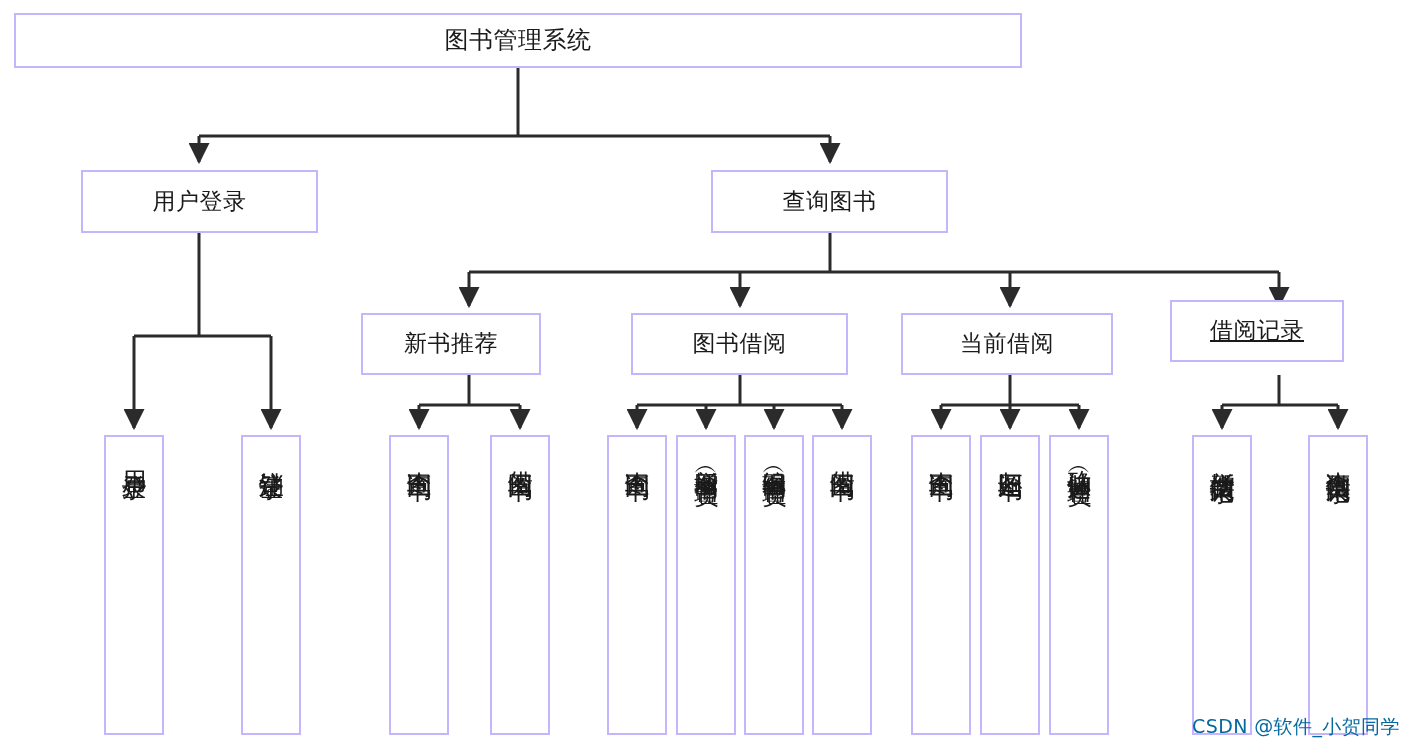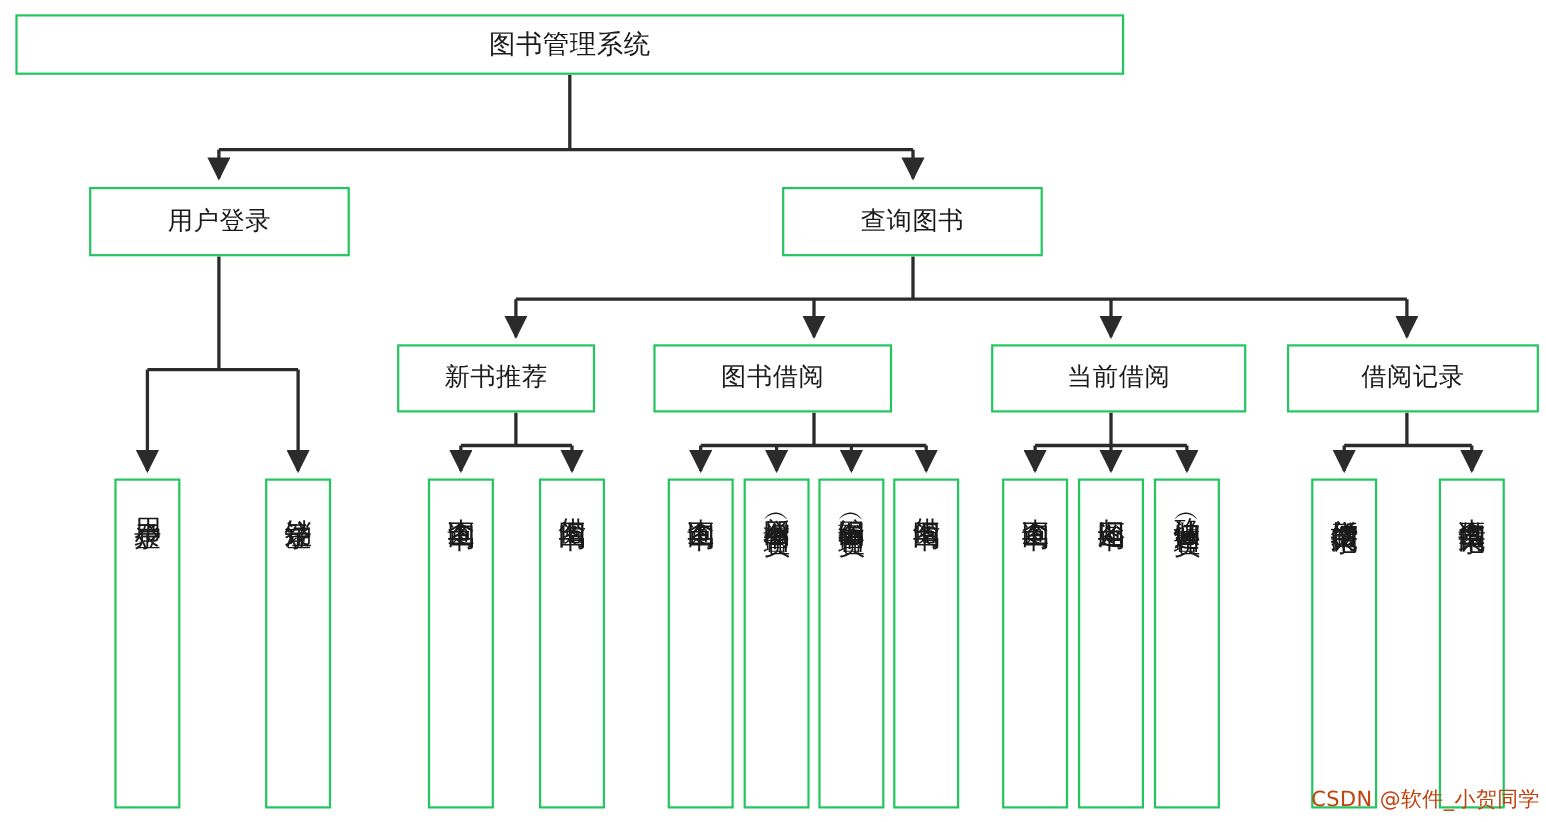--- a/index.html
+++ b/index.html
@@ -21,21 +21,21 @@
     position: absolute;
     left: 0;
     top: 0;
     width: 1405px;
     height: 747px;
     pointer-events: none;
   }
   .node {
     position: absolute;
     box-sizing: border-box;
-    border: 2px solid #22c55e;
+    border: 2px solid #c4b5fd;
     background: #ffffff;
     display: flex;
     align-items: center;
     justify-content: center;
     color: #1a1a1a;
   }
   .node .lbl {
     display: block;
     line-height: 1.12;
     letter-spacing: 0.5px;
@@ -59,21 +59,21 @@
     line-height: 1.18;
     letter-spacing: 2px;
     text-align: left;
     -webkit-text-orientation: upright;
   }
   .node.vert.two-col .lbl {
     font-size: 24px;
   }
   .watermark {
     position: absolute;
-    color: #c2410c;
+    color: #0369a1;
     font-size: 19px;
     white-space: nowrap;
     letter-spacing: 0.4px;
   }
 </style>
 </head>
 <body>
 
 <div id="canvas">
 
@@ -134,27 +134,27 @@
   <div class="node horiz" style="left:81px; top:170px; width:237px; height:63px;">
     <span class="lbl">用户登录</span>
   </div>
   <div class="node horiz" style="left:711px; top:170px; width:237px; height:63px;">
     <span class="lbl">查询图书</span>
   </div>
 
   <div class="node horiz" style="left:361px; top:313px; width:180px; height:62px;">
     <span class="lbl">新书推荐</span>
   </div>
-  <div class="node horiz" style="left:594px; top:313px; width:217px; height:62px;">
+  <div class="node horiz" style="left:631px; top:313px; width:217px; height:62px;">
     <span class="lbl">图书借阅</span>
   </div>
-  <div class="node horiz" style="left:901px; top:313px; width:232px; height:62px;">
+  <div class="node horiz" style="left:901px; top:313px; width:212px; height:62px;">
     <span class="lbl">当前借阅</span>
   </div>
-  <div class="node horiz" style="left:1170px; top:313px; width:229px; height:62px;">
+  <div class="node horiz" style="left:1170px; top:300px; width:174px; height:62px;text-decoration:underline;">
     <span class="lbl">借阅记录</span>
   </div>
 
   <div class="node vert" style="left:104px; top:435px; width:60px; height:300px;">
     <span class="lbl">用户登录</span>
   </div>
   <div class="node vert" style="left:241px; top:435px; width:60px; height:300px;">
     <span class="lbl">注销登录</span>
   </div>
 

